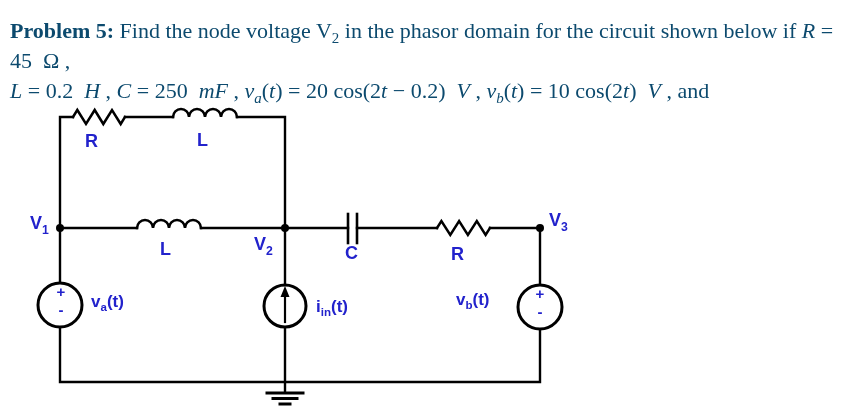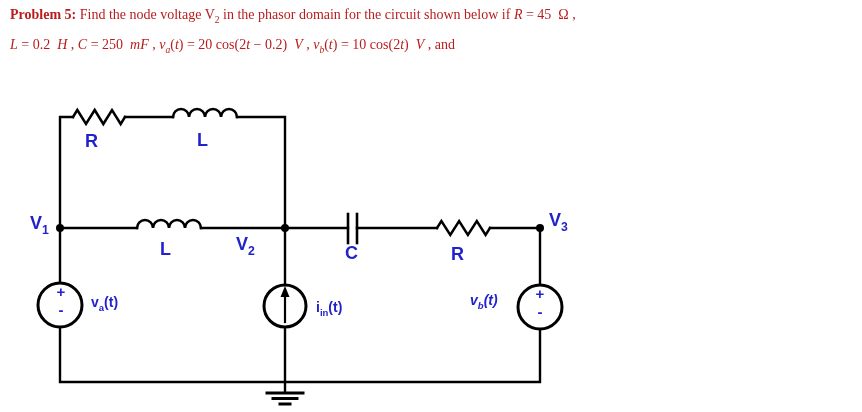--- a/index.html
+++ b/index.html
@@ -2,32 +2,32 @@
 <html style="--blue: #2222CC; --wire: #000000;"><head>
 <meta charset="utf-8">
 <style>
   :root { --blue:#2222CC; --wire:#000000; }
   * { box-sizing:border-box; }
   body { margin:0; background:#fff; }
   .screen {
     position:relative; width:862px; height:412px; background:#fff;
     font-family:"Liberation Serif", serif; overflow:hidden;
   }
-  .statement { position:absolute; left:10px; top:0; width:848px; color:#b91c1c; font-size:14px; }
+  .statement { position:absolute; left:10px; top:16px; width:848px; color:#0c4a6e; font-size:22px; }
   .statement .line { line-height:30px; white-space:pre-wrap; }
   .seg-b { font-weight:bold; }
   .seg-i { font-style:italic; }
   sub { font-size:68%; line-height:0; }
   .schematic { position:absolute; left:0; top:0; width:862px; height:412px; }
   .clabel {
     position:absolute; color:var(--blue);
     font-family:"Liberation Sans", sans-serif; font-weight:bold; font-size:18px; line-height:20px;
     white-space:nowrap;
   }
-  .clabel.small { font-size:14px;text-align:center; }
+  .clabel.small { font-size:17px;text-align:center; }
   .sign {
     position:absolute; width:14px; text-align:center; color:var(--blue);
     font-family:"Liberation Sans", sans-serif; font-weight:bold; font-size:15px; line-height:12px;
   }
 </style>
 </head>
 <body>
 
 <div class="screen" style="background: rgb(255, 255, 255);">
 
@@ -91,39 +91,39 @@
   </div>
   <div class="clabel" style="left:197px; top:130px;">
     <span>L</span>
   </div>
   <div class="clabel" style="left:30px; top:213px;">
     <span>V</span><sub>1</sub>
   </div>
   <div class="clabel" style="left:160px; top:239px;">
     <span>L</span>
   </div>
-  <div class="clabel" style="left:236px; top:234px;">
+  <div class="clabel" style="left:254px; top:234px;">
     <span>V</span><sub>2</sub>
   </div>
   <div class="clabel" style="left:345px; top:243px;">
     <span>C</span>
   </div>
   <div class="clabel" style="left:451px; top:244px;">
     <span>R</span>
   </div>
   <div class="clabel" style="left:549px; top:210px;">
     <span>V</span><sub>3</sub>
   </div>
   <div class="clabel small" style="left:91px; top:292px;">
     <span>v</span><sub>a</sub><span>(t)</span>
   </div>
   <div class="clabel small" style="left:316px; top:297px;">
     <span>i</span><sub>in</sub><span>(t)</span>
   </div>
-  <div class="clabel small" style="left:470px; top:290px;font-style:italic;">
+  <div class="clabel small" style="left:456px; top:290px;">
     <span>v</span><sub>b</sub><span>(t)</span>
   </div>
 
   <span class="sign" style="left:54px; top:286px;">+</span>
   <span class="sign" style="left:54px; top:304px;">-</span>
   <span class="sign" style="left:533px; top:288px;">+</span>
   <span class="sign" style="left:533px; top:306px;">-</span>
 
 </div>
 

